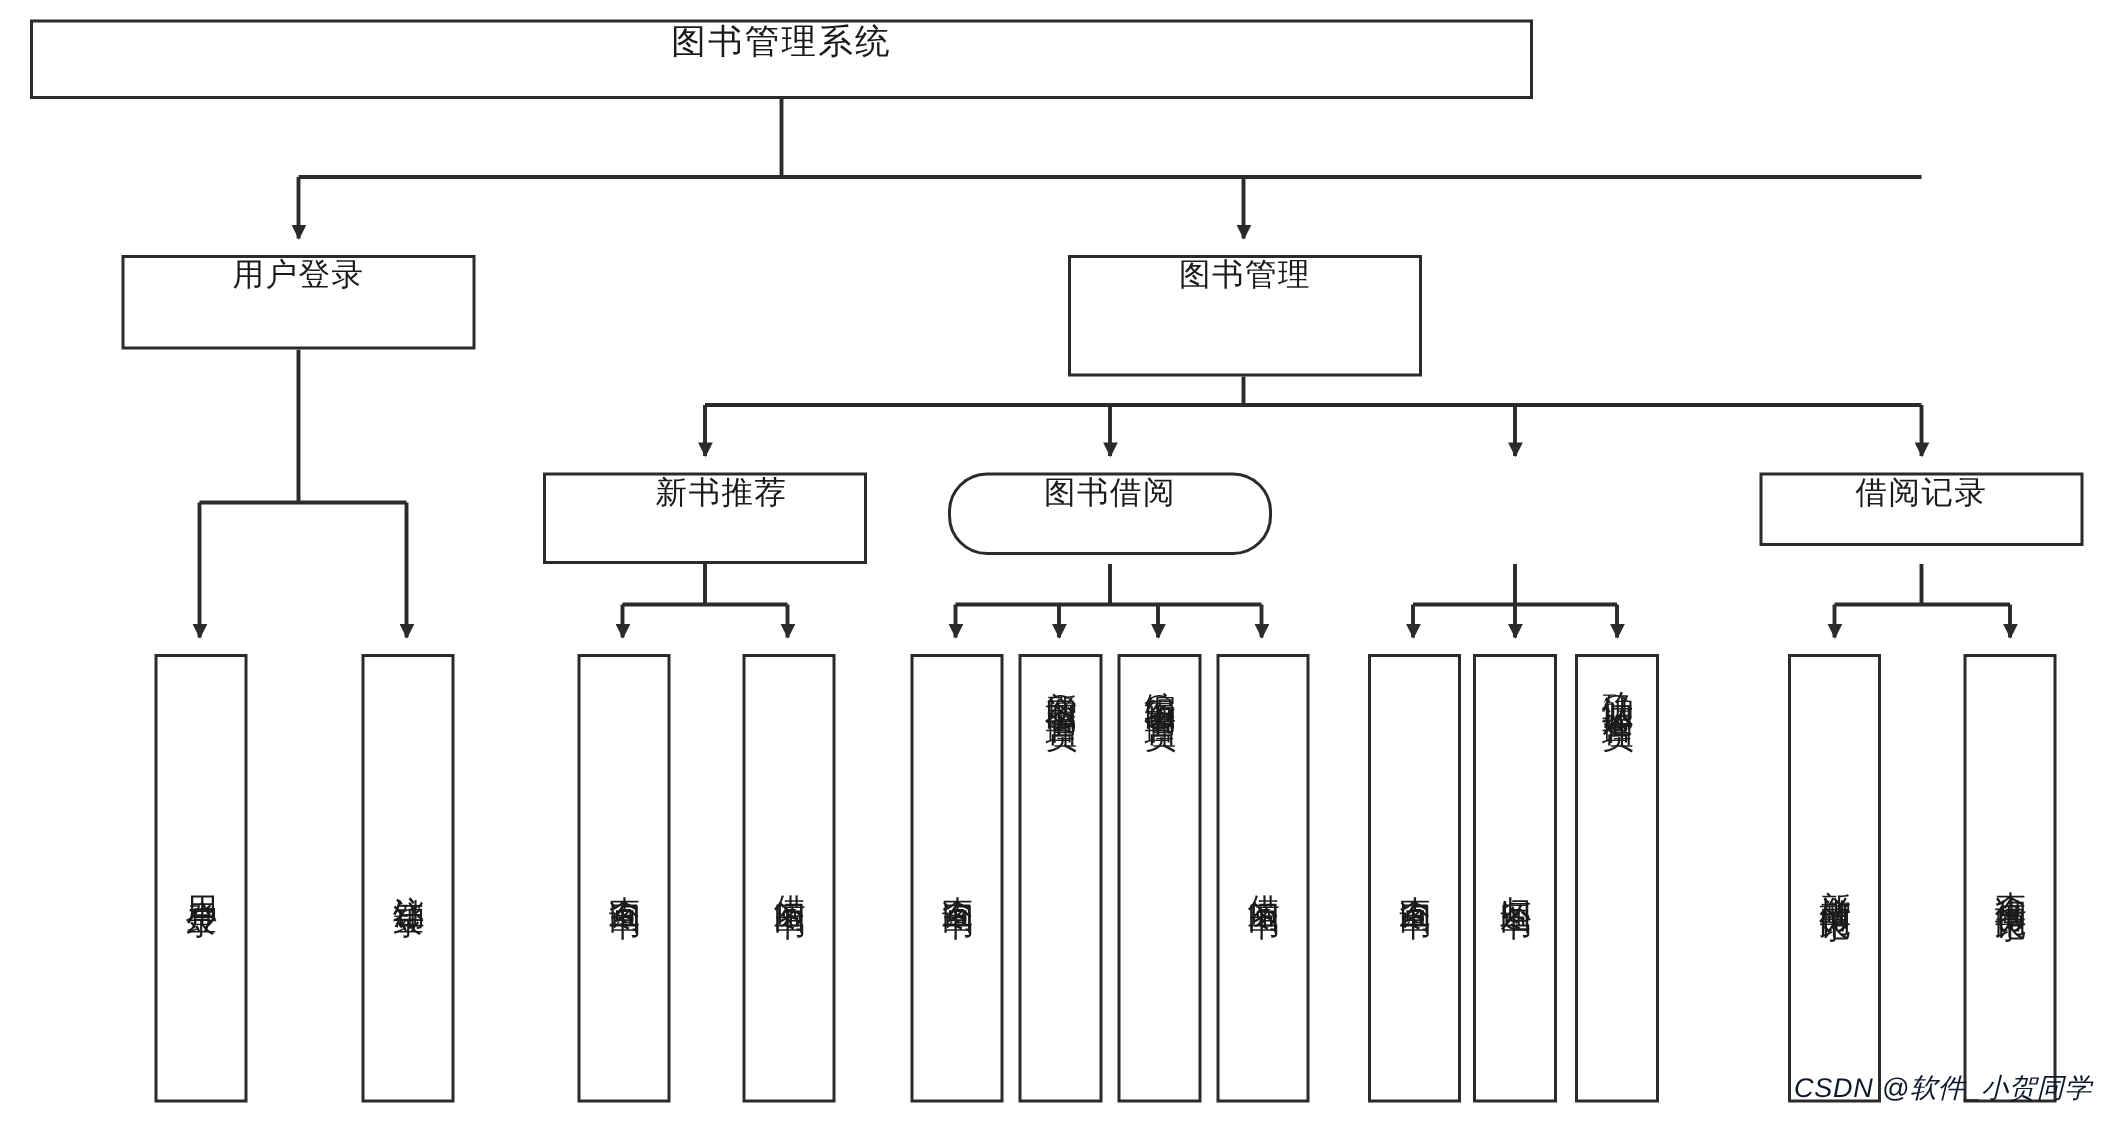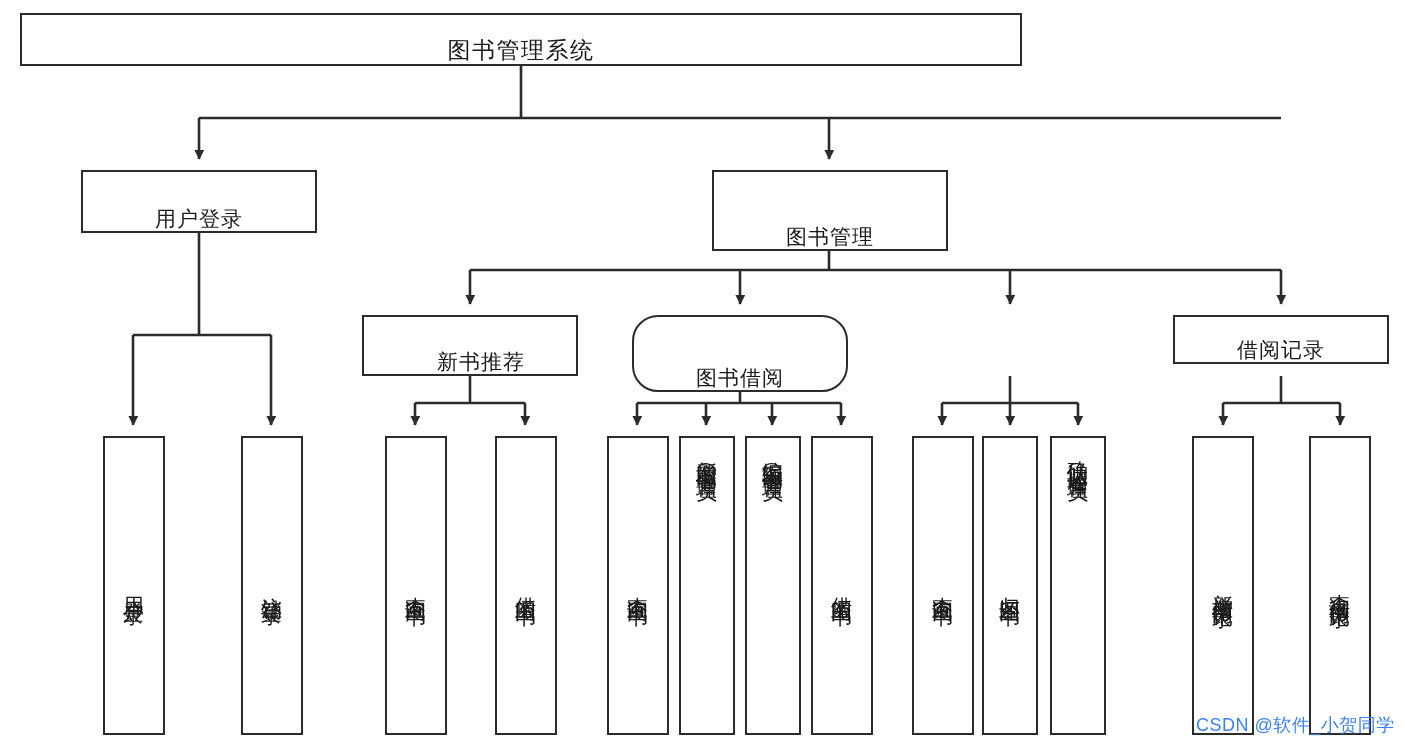--- a/index.html
+++ b/index.html
@@ -11,21 +11,21 @@
   }
   #canvas{position:relative;width:1405px;height:747px;}
   svg#edges{position:absolute;left:0;top:0;width:1405px;height:747px;}
 
   .node{
     position:absolute;
     box-sizing:border-box;
     border:2px solid #2b2b2b;
     background:#ffffff;
     display:flex;
-    align-items:flex-end;
+    align-items:flex-start;
     justify-content:center;
     color:#1a1a1a;
   }
   .node .lbl{
     display:block;
     line-height:1.12;
     white-space:pre;
     text-align:center;
   }
   
@@ -44,23 +44,24 @@
     font-size:21px;
     letter-spacing:3px;
     line-height:1;
   }
   .v-node.centered{align-items:center;padding-top:0;}
 
   #watermark{
     position:absolute;
     left:1196px;top:713px;
     font-size:18px;
-    color:#3b82f6;
+    color:#0f172a;
     white-space:nowrap;
     letter-spacing:0.5px;
+    font-style:italic;
   }
 </style>
 </head>
 <body>
 
 <div id="canvas">
 
   <svg id="edges" viewBox="0 0 1405 747" xmlns="http://www.w3.org/2000/svg">
     <defs>
       <marker id="arrow" markerWidth="11" markerHeight="11" refX="5.2" refY="9.4" orient="0" markerUnits="userSpaceOnUse">
@@ -120,21 +121,21 @@
   </div>
 
   <div class="node h-node" style="left:712px;top:170px;width:236px;height:81px;">
     <span class="lbl">图书管理</span>
   </div>
 
   <div class="node h-node" style="left:362px;top:315px;width:216px;height:61px;padding-left:22px;">
     <span class="lbl">新书推荐</span>
   </div>
 
-  <div class="node h-node" style="left:632px;top:315px;width:216px;height:77px;border-radius:26px;">
+  <div class="node h-node" style="left:632px;top:315px;width:216px;height:55px;border-radius:26px;">
     <span class="lbl">图书借阅</span>
   </div>
 
 
   <div class="node h-node" style="left:1173px;top:315px;width:216px;height:49px;">
     <span class="lbl">借阅记录</span>
   </div>
 
   <div class="node v-node centered" style="left:103px;top:436px;width:62px;height:299px;">
     <span class="lbl">用户登录</span>

